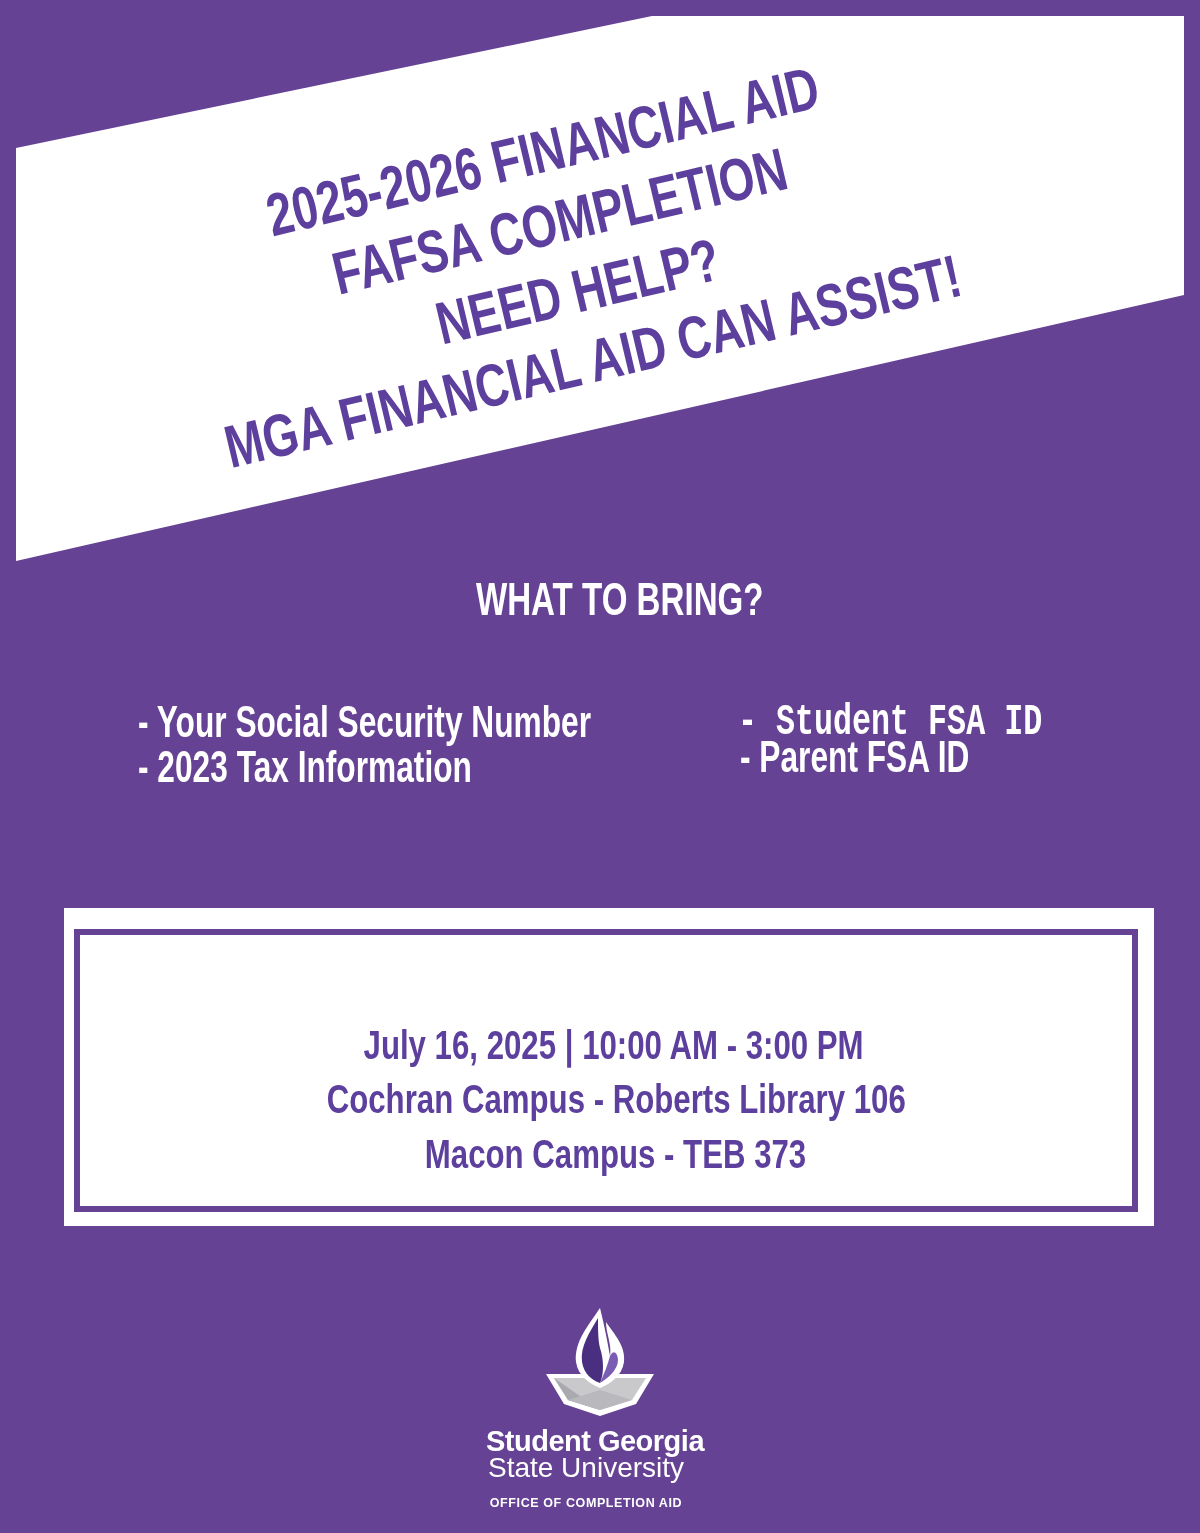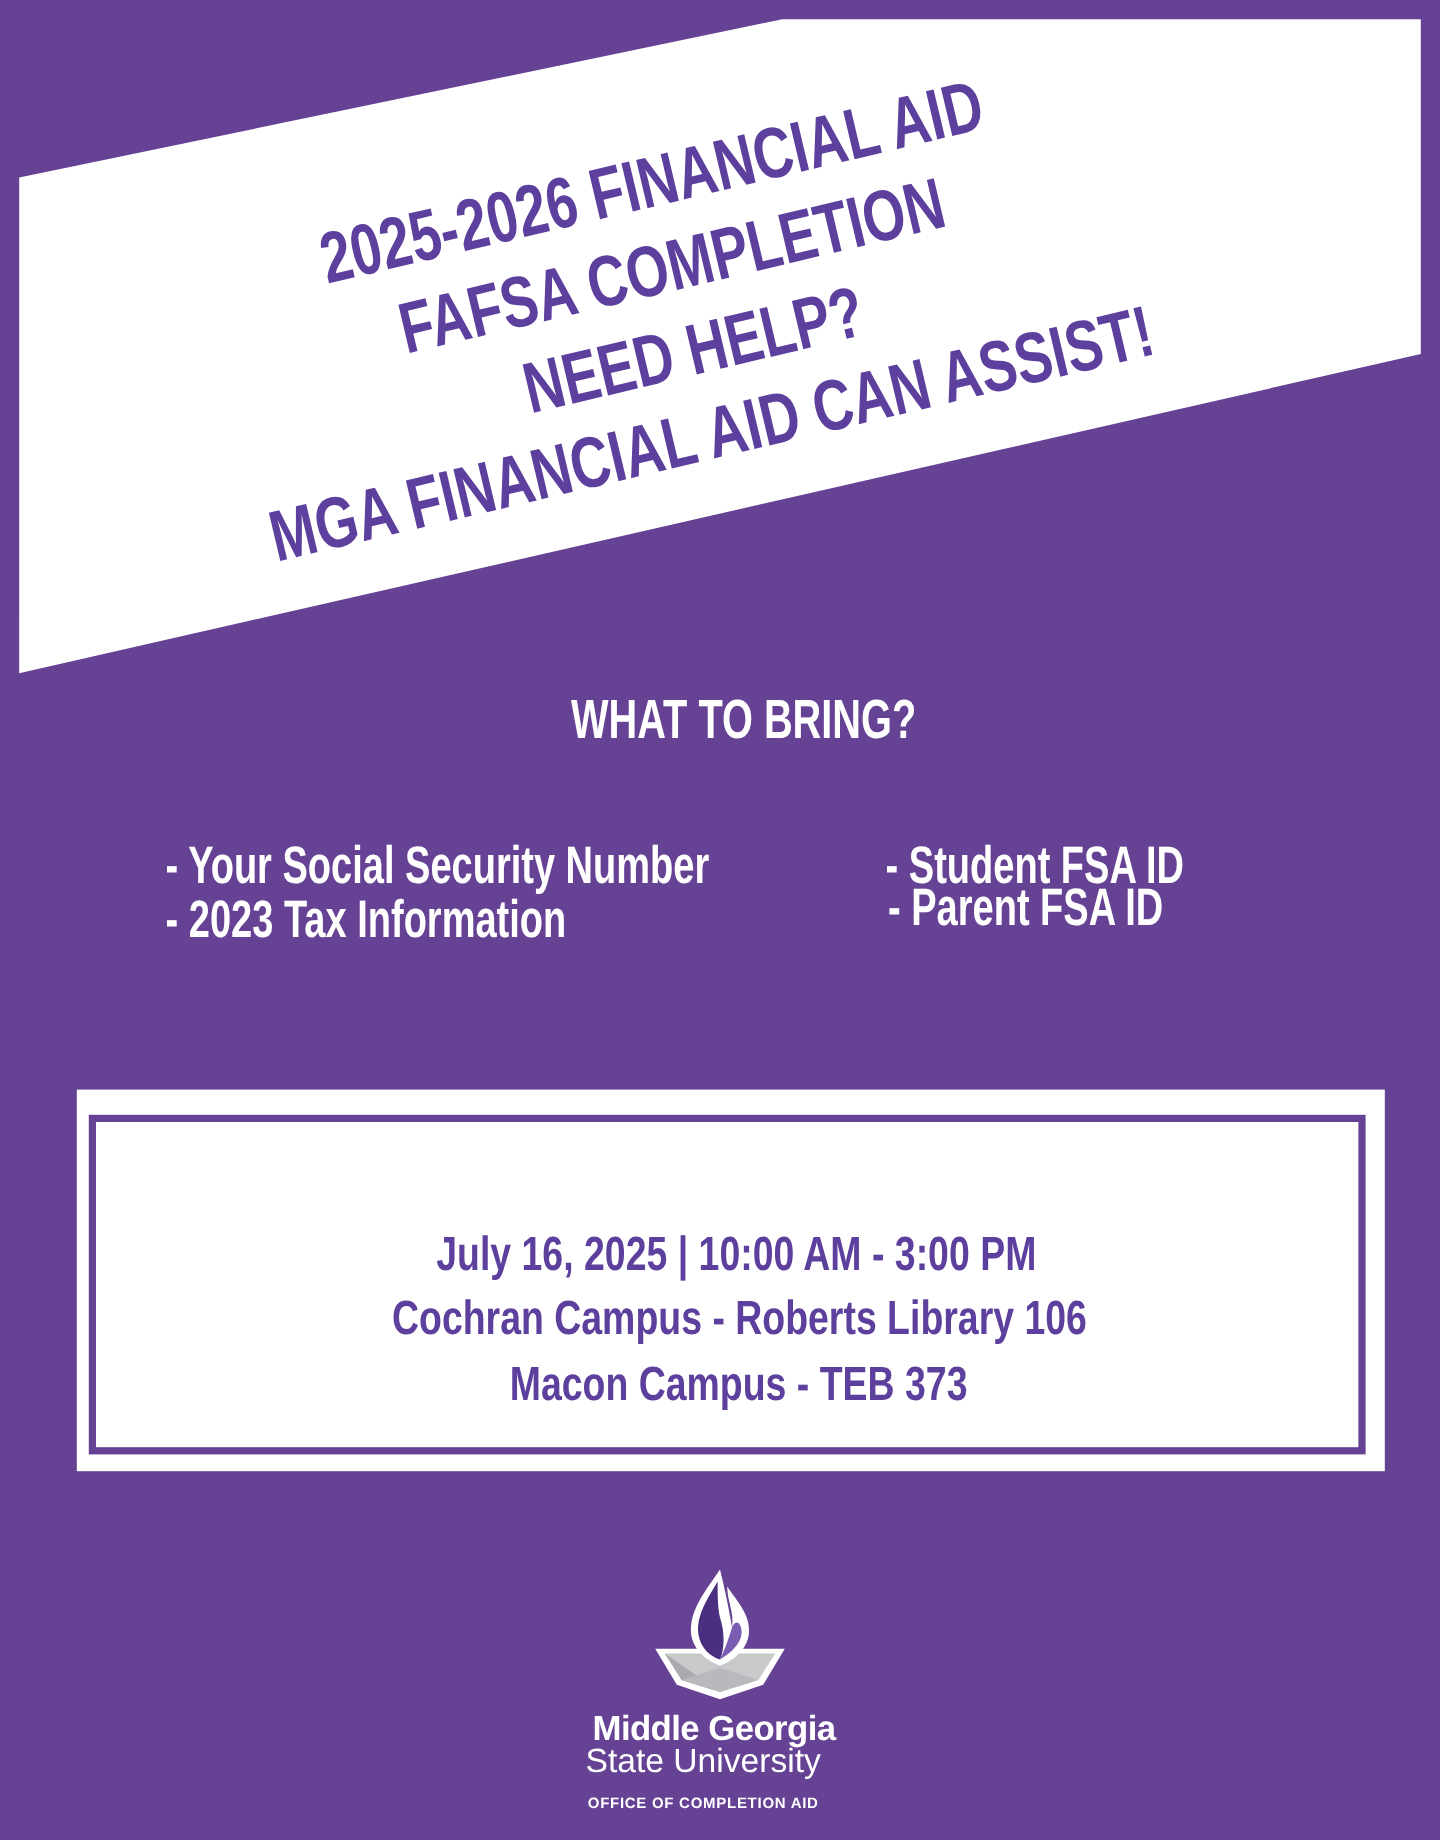--- a/index.html
+++ b/index.html
@@ -112,21 +112,21 @@
 <div class="bring-title">
   <span>WHAT TO BRING?</span>
 </div>
 
 <div class="bring-item" style="left:138px; top:698px;">
   <span class="inner">- Your Social Security Number</span>
 </div>
 <div class="bring-item" style="left:138px; top:743px;">
   <span class="inner">- 2023 Tax Information</span>
 </div>
-<div class="bring-item" style="left:738px; top:698px;">
+<div class="bring-item" style="left:738px; top:698px;font-family:Liberation Mono, monospace;">
   <span class="inner">- Student FSA ID</span>
 </div>
 <div class="bring-item" style="left:740px; top:733px;">
   <span class="inner">- Parent FSA ID</span>
 </div>
 
 <div class="event-box-outer">
   <div class="event-box-inner"></div>
 </div>
 
@@ -146,15 +146,15 @@
   <polygon points="14,74 106,74 92,96 60,106 28,96" fill="#c9c9cc"></polygon>
   <polygon points="14,74 60,106 28,96" fill="#a9a9ae"></polygon>
   <polygon points="60,86 92,96 60,106 28,96" fill="#b8b8bd"></polygon>
 
   <path d="M60,4 C48,22 34,38 36,58 C38,72 50,80 60,84 C70,80 82,72 84,58 C86,42 74,30 66,18 C66,30 72,40 70,52 C68,40 64,20 60,4 Z" fill="#ffffff"></path>
 
   <path d="M58,14 C50,28 40,42 42,58 C44,70 52,76 60,79 C64,70 64,56 60,44 C58,36 58,24 58,14 Z" fill="#4a2f80"></path>
   <path d="M60,79 C68,74 78,66 78,56 C78,50 74,44 70,52 C68,60 64,70 60,79 Z" fill="#7b5cb3"></path>
 </svg>
 
-<div class="logo-name">Middle Georgia</div>
+<div class="logo-name">Student Georgia</div>
 <div class="logo-sub">State University</div>
 <div class="logo-office">OFFICE OF COMPLETION AID</div>
 
 </body></html>

